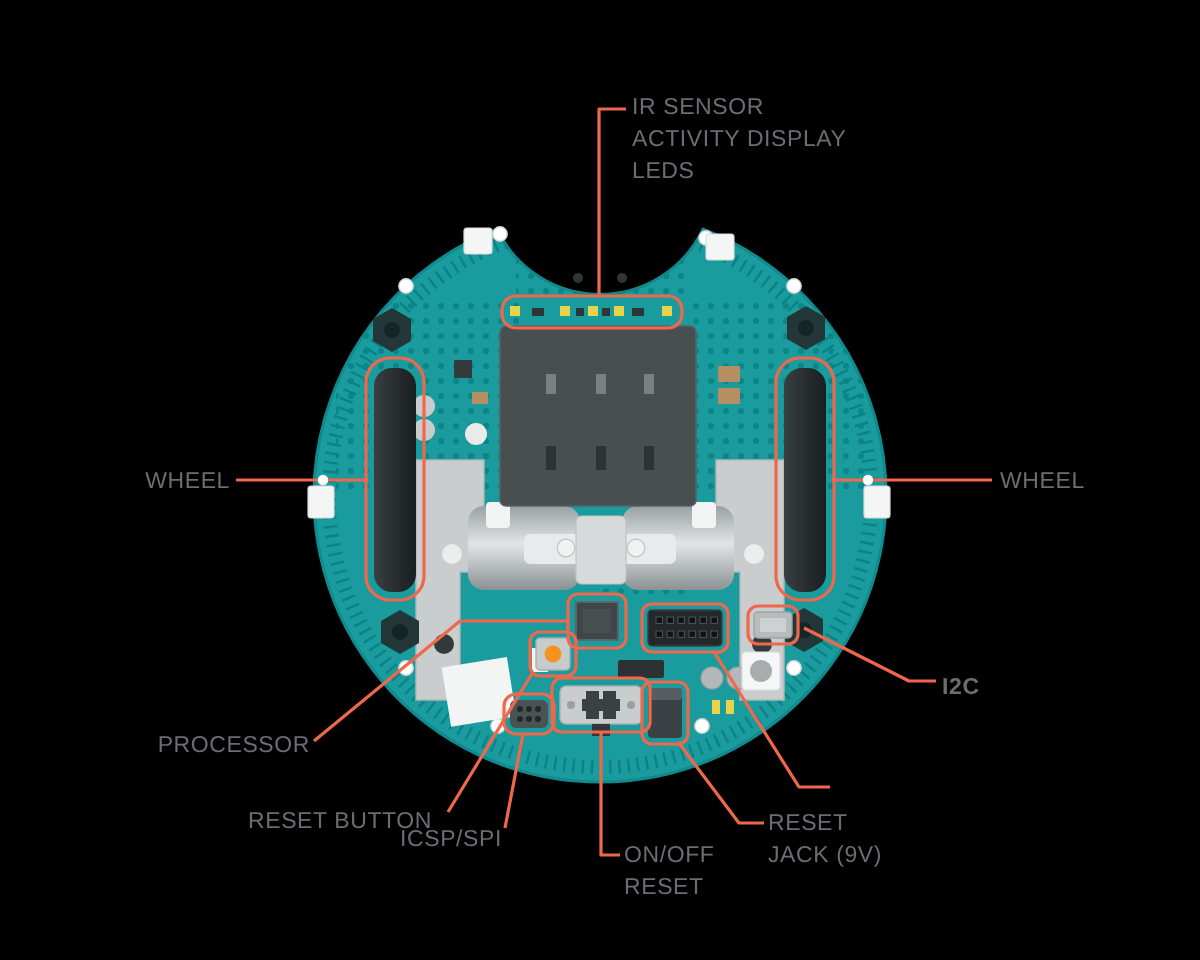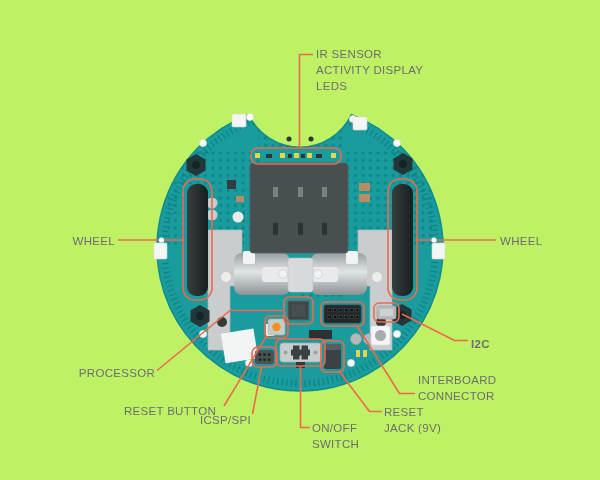--- a/index.html
+++ b/index.html
@@ -1,17 +1,17 @@
 <!DOCTYPE html>
 <html><head>
 <meta charset="utf-8">
 <style>
   html,body{margin:0;padding:0;background:#ffffff;}
   #stage{
-    position:relative;width:600px;height:480px;background:#bef264;overflow:hidden;
+    position:relative;width:600px;height:480px;background:#000000;overflow:hidden;
     font-family:"Liberation Sans", sans-serif;
   }
   #board-svg{position:absolute;left:0;top:0;}
   .lbl{
     position:absolute;
     font-size:11.5px;line-height:16px;letter-spacing:.3px;
     color:#6c6d70;white-space:pre-line;
   }
   .lbl.r{text-align:right;}
 </style>
@@ -246,21 +246,19 @@
 
   <div class="lbl" style="left:471px;top:336px;font-weight:bold;">I2C</div>
 
   <div class="lbl r" style="right:445px;top:365px;">PROCESSOR</div>
 
   <div class="lbl r" style="right:384px;top:403px;">RESET BUTTON</div>
 
   <div class="lbl r" style="right:349px;top:412px;">ICSP/SPI</div>
 
   <div class="lbl" style="left:312px;top:420px;">ON/OFF
-SWITCH</div>
+RESET</div>
 
   <div class="lbl" style="left:384px;top:404px;">RESET
 JACK (9V)</div>
 
-  <div class="lbl" style="left:418px;top:372px;">INTERBOARD
-CONNECTOR</div>
 
 </div>
 
 </body></html>

